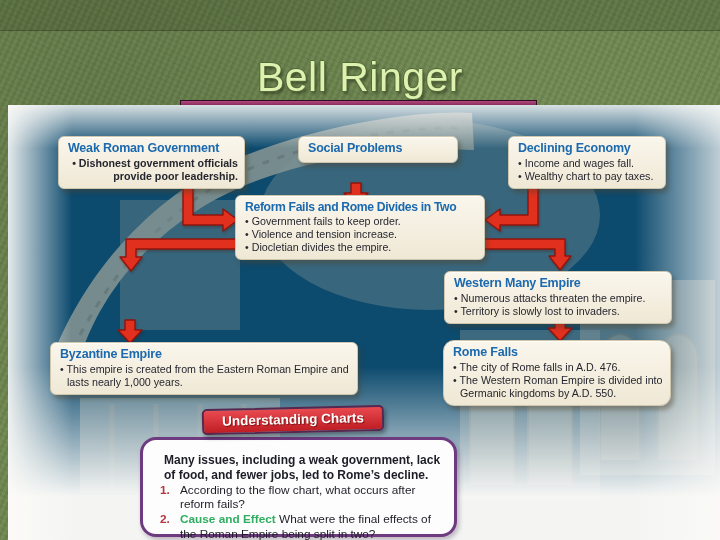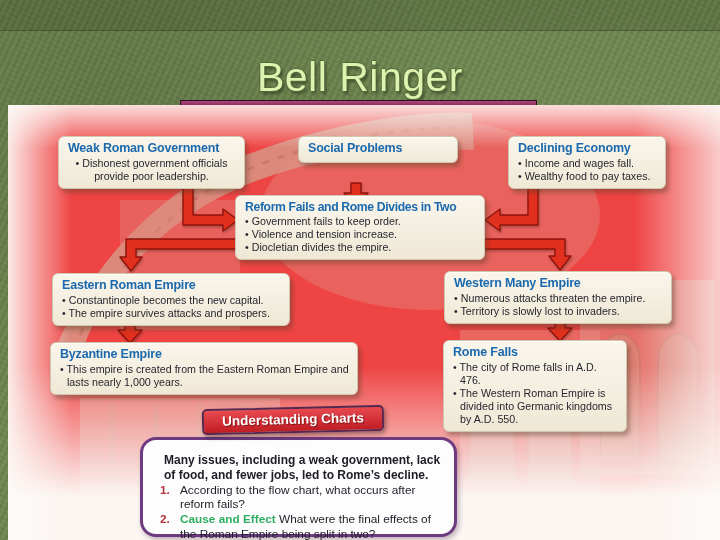--- a/index.html
+++ b/index.html
@@ -16,40 +16,40 @@
   .top-band{position:absolute;left:0;top:0;width:720px;height:30px;
     background:rgba(0,0,0,0.12);border-bottom:1px solid rgba(0,0,0,0.22);}
   
   .title{position:absolute;left:0;top:54px;width:720px;text-align:center;
     font-size:41px;font-weight:500;letter-spacing:0.5px;color:#dcf2ae;
     text-shadow:1px 0 0 #55683a,-1px 0 0 #55683a,0 1px 0 #55683a,0 -1px 0 #55683a,2px 3px 3px rgba(30,40,18,0.55);}
   .title-underline{position:absolute;left:180px;top:100px;width:357px;height:6px;
     background:linear-gradient(#b0487e,#8c2d5c);border:1px solid #2e0d22;box-sizing:border-box;}
   
   .content{position:absolute;left:8px;top:105px;width:712px;height:435px;
-    background:#ef4444;}
+    background:#0c4a6e;}
   .colosseum{position:absolute;left:-8px;top:-105px;width:720px;height:540px;z-index:1;}
   .fadeout{position:absolute;inset:0;z-index:2;pointer-events:none;background:
     linear-gradient(to bottom, rgba(252,251,248,0.85) 0, rgba(252,251,248,0) 10%, rgba(252,251,248,0) 60%, rgba(252,251,248,0.97) 90%),
     linear-gradient(to right, rgba(252,251,248,0.9) 0, rgba(252,251,248,0) 9%, rgba(252,251,248,0) 88%, rgba(252,251,248,0.75) 100%);}
   .arrows{position:absolute;left:-8px;top:-105px;width:720px;height:540px;z-index:3;
     filter:drop-shadow(1px 2px 1px rgba(60,30,20,0.3));}
   
   .fbox{position:absolute;z-index:4;box-sizing:border-box;
     background:linear-gradient(#faf6ec,#efe8d5);
     border:1px solid #cfc6b0;border-radius:6px;
     box-shadow:3px 4px 4px rgba(80,66,40,0.40), inset 0 1px 0 #fffdf5;
     padding:4px 6px 5px 6px;}
   .fbox-title{font-size:12.5px;font-weight:bold;color:#1b69ae;white-space:nowrap;
     letter-spacing:-0.2px;padding-left:3px;line-height:1.25;}
   .fbox.small-title .fbox-title{font-size:12.2px;letter-spacing:-0.35px;}
   .bullet{font-size:10.7px;font-weight:500;color:#26262f;line-height:1.22;text-align:left;
     padding-left:10px;text-indent:-7px;}
   .bullet::before{content:"• ";color:#26262f;}
-  .fbox.align-center .bullet{text-align:center;padding-left:0;text-indent:0;}
+  .fbox.align-center .bullet{text-align:right;padding-left:0;text-indent:0;font-weight:bold;}
   
   .uc-banner{position:absolute;left:194px;top:302px;width:182px;height:26px;z-index:6;
     background:linear-gradient(#e84a50,#c01d24);
     border:2px solid #57284f;border-radius:5px;box-sizing:border-box;
     transform:rotate(-1.4deg);
     color:#fff;font-weight:bold;font-size:13.5px;text-align:center;line-height:21px;
     text-shadow:1px 1px 1px rgba(80,0,0,0.6);
     box-shadow:2px 3px 4px rgba(0,0,0,0.35);}
   
   .q-box{position:absolute;left:132px;top:332px;width:317px;height:100px;z-index:5;
@@ -113,48 +113,43 @@
       <div class="bullet">Dishonest government officials provide poor leadership.</div>
     </div>
 
     <div class="fbox align-center" style="left:290px;top:31px;width:160px;">
       <div class="fbox-title">Social Problems</div>
     </div>
 
     <div class="fbox" style="left:500px;top:31px;width:158px;">
       <div class="fbox-title">Declining Economy</div>
       <div class="bullet">Income and wages fall.</div>
-      <div class="bullet">Wealthy food to pay taxes.</div>
+      <div class="bullet">Wealthy chart to pay taxes.</div>
     </div>
 
     <div class="fbox small-title" style="left:227px;top:90px;width:250px;">
       <div class="fbox-title">Reform Fails and Rome Divides in Two</div>
       <div class="bullet">Government fails to keep order.</div>
       <div class="bullet">Violence and tension increase.</div>
       <div class="bullet">Diocletian divides the empire.</div>
     </div>
 
-    <div class="fbox" style="left:44px;top:168px;width:238px;">
-      <div class="fbox-title">Eastern Roman Empire</div>
-      <div class="bullet">Constantinople becomes the new capital.</div>
-      <div class="bullet">The empire survives attacks and prospers.</div>
-    </div>
 
     <div class="fbox" style="left:436px;top:166px;width:228px;">
       <div class="fbox-title">Western Many Empire</div>
       <div class="bullet">Numerous attacks threaten the empire.</div>
       <div class="bullet">Territory is slowly lost to invaders.</div>
     </div>
 
     <div class="fbox" style="left:42px;top:237px;width:308px;">
       <div class="fbox-title">Byzantine Empire</div>
       <div class="bullet">This empire is created from the Eastern Roman Empire and lasts nearly 1,000 years.</div>
     </div>
 
-    <div class="fbox" style="left:435px;top:235px;width:184px;">
+    <div class="fbox" style="left:435px;top:235px;width:228px;border-radius:11px;">
       <div class="fbox-title">Rome Falls</div>
       <div class="bullet">The city of Rome falls in A.D. 476.</div>
       <div class="bullet">The Western Roman Empire is divided into Germanic kingdoms by A.D. 550.</div>
     </div>
 
     <div class="uc-banner">Understanding Charts</div>
 
     <div class="q-box">
       <div class="q-intro">Many issues, including a weak government, lack of food, and fewer jobs, led to Rome’s decline.</div>
       <div class="q-item">

